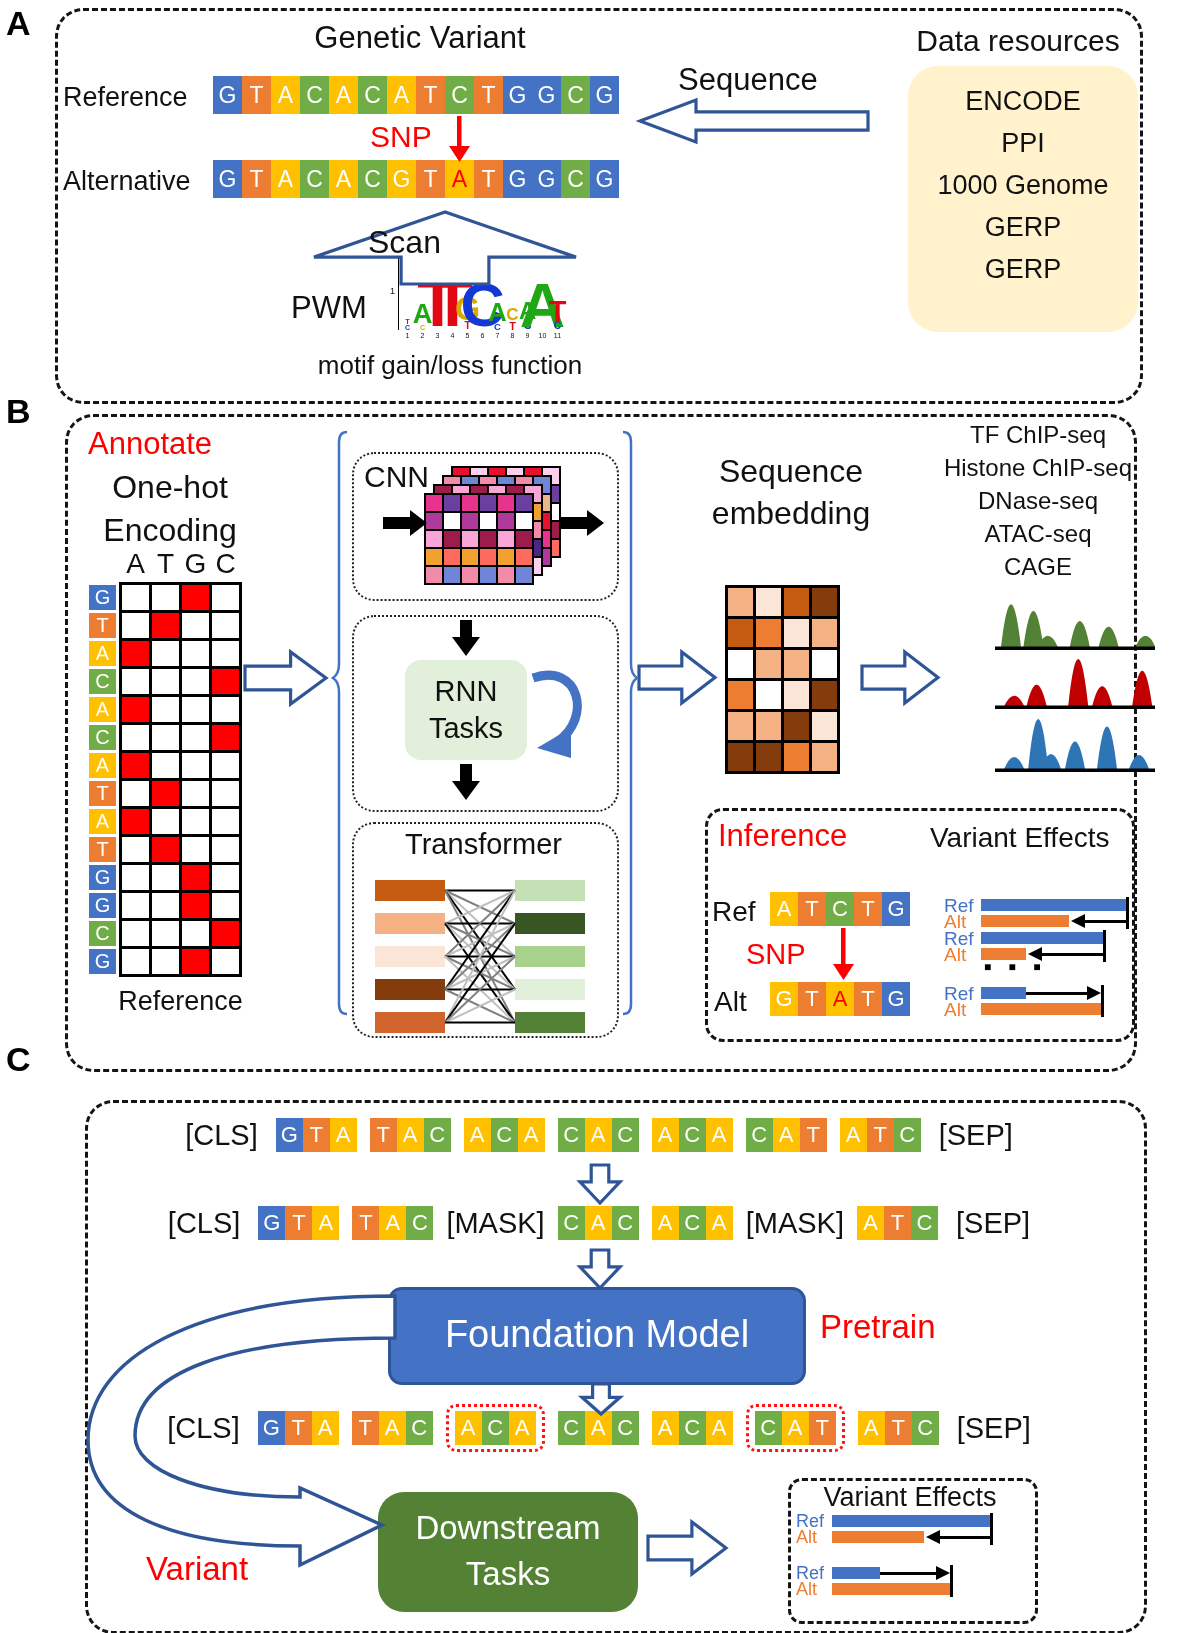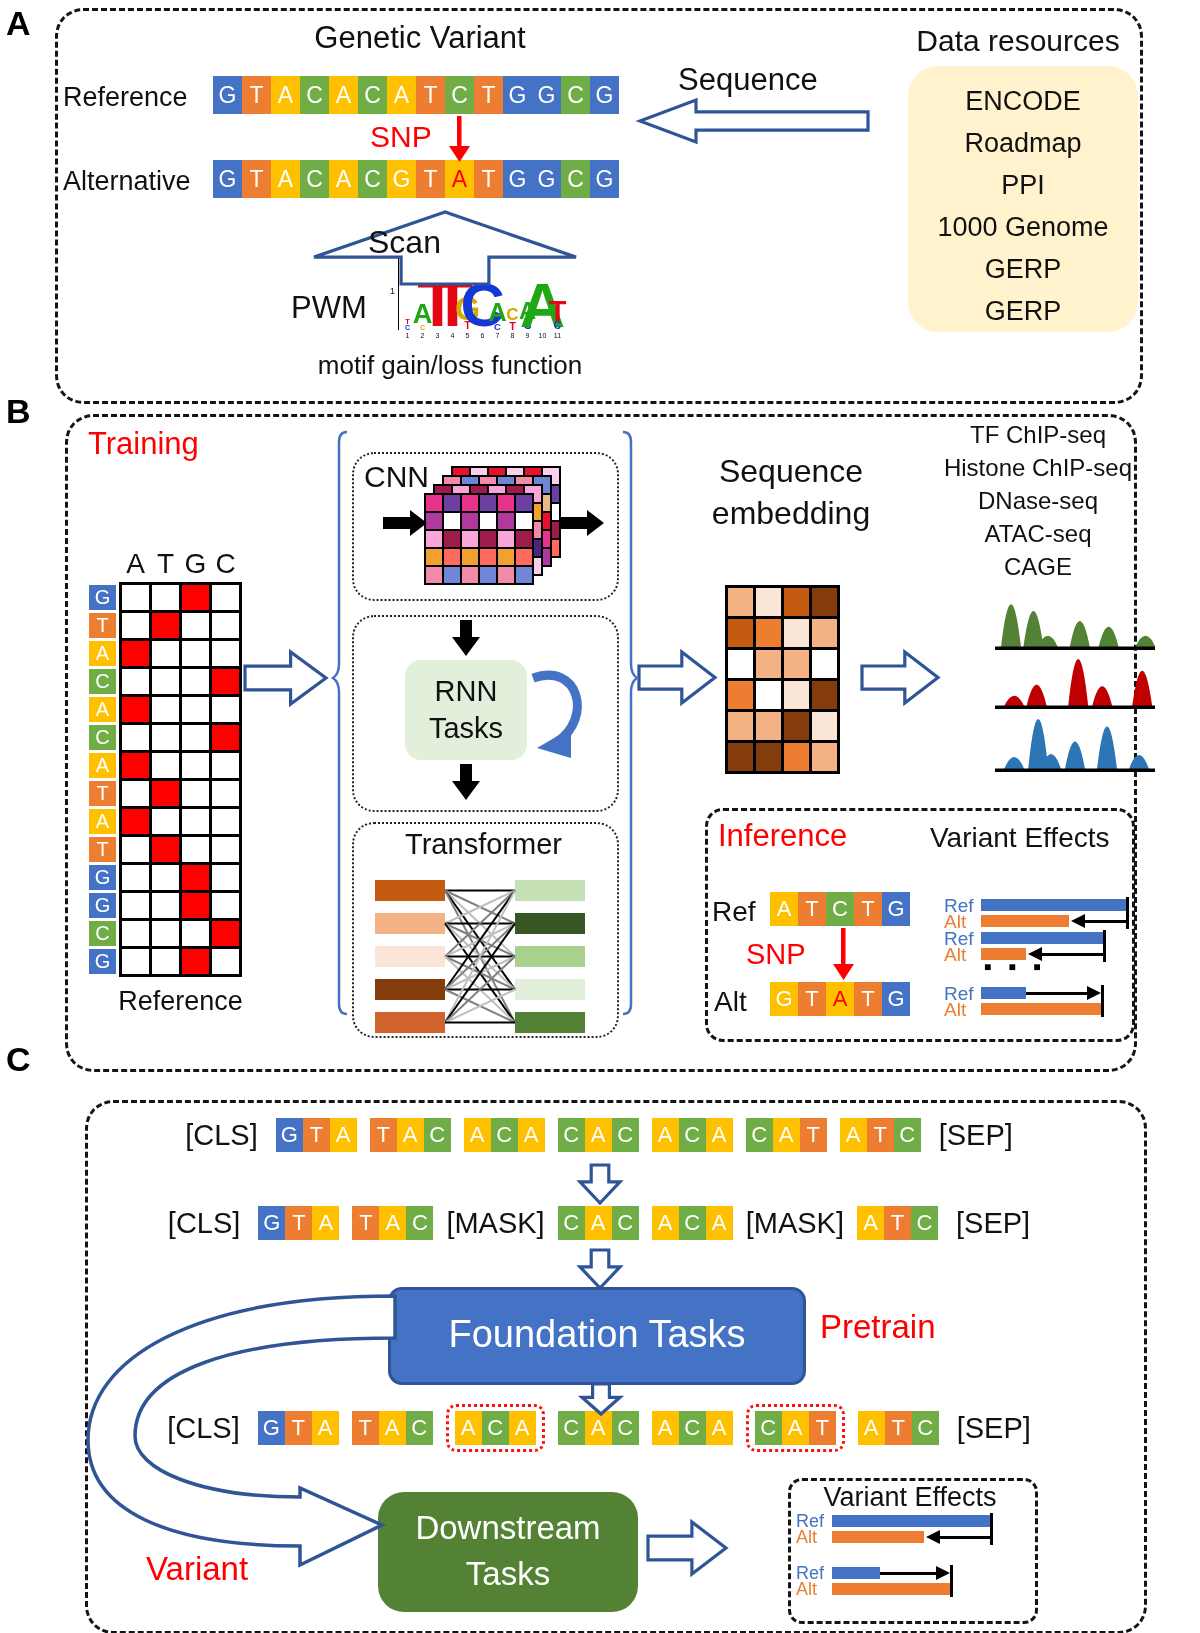--- a/index.html
+++ b/index.html
@@ -123,30 +123,33 @@
         <span style="width: 15px; font-size: 7px; text-align: center;">9</span>
         <span style="width: 15px; font-size: 7px; text-align: center;">10</span>
         <span style="width: 15px; font-size: 7px; text-align: center;">11</span>
       </div>
     </div>
   <div class="t ctr" style="left:285px;top:350px;width:330px;font-size:26px">motif gain/loss function</div>
   <div class="t" style="left:678px;top:62px;font-size:31px">Sequence</div>
   <div class="t ctr" style="left:888px;top:24px;width:260px;font-size:30px">Data resources</div>
   <div id="resources" style="position: absolute; left: 908px; top: 66px; width: 230px; height: 266px; border-radius: 30px; text-align: center; padding-top: 14px; box-sizing: border-box; background: rgb(255, 242, 204);">
       <div style="font-size: 27px; line-height: 42px;">ENCODE</div>
-      <div style="font-size: 27px; line-height: 42px;">Roadmap</div>
       <div style="font-size: 27px; line-height: 42px;">PPI</div>
       <div style="font-size: 27px; line-height: 42px;">1000 Genome</div>
       <div style="font-size: 27px; line-height: 42px;">GERP</div>
       <div style="font-size: 27px; line-height: 42px;">GERP</div>
     </div>
 
   <div class="plabel" style="left:6px;top:392px">B</div>
   <div class="pbox" style="left:65px;top:414px;width:1066px;height:652px"></div>
-  <div class="t red" style="left:88px;top:426px;font-size:31px">Training</div>
+  <div class="t red" style="left:88px;top:426px;font-size:31px">Annotate</div>
+  <div class="t ctr" style="left:78px;top:466px;width:184px;font-size:32px;line-height:43px;white-space:normal">
+    <div>One-hot</div>
+    <div>Encoding</div>
+  </div>
   <div id="ohcols" style="position:absolute;left:122px;top:548px;display:flex;gap:3px">
       <div style="width: 27px; text-align: center; font-size: 28px;">A</div>
       <div style="width: 27px; text-align: center; font-size: 28px;">T</div>
       <div style="width: 27px; text-align: center; font-size: 28px;">G</div>
       <div style="width: 27px; text-align: center; font-size: 28px;">C</div>
     </div>
   <div id="ohseq" style="position:absolute;left:89px;top:585px;display:flex;flex-direction:column;gap:3px">
       <div class="nt" style="width: 27px; height: 25px; background: rgb(68, 114, 196); color: rgb(255, 255, 255); font-size: 20px;">G</div>
       <div class="nt" style="width: 27px; height: 25px; background: rgb(237, 125, 49); color: rgb(255, 255, 255); font-size: 20px;">T</div>
       <div class="nt" style="width: 27px; height: 25px; background: rgb(255, 192, 0); color: rgb(255, 255, 255); font-size: 20px;">A</div>
@@ -302,21 +305,21 @@
         <div class="nt" style="width: 27px; height: 34px; background: rgb(255, 192, 0); color: rgb(255, 255, 255); font-size: 22px;">A</div>
       </div>
       <span style="font-size: 29px;">[MASK]</span>
       <div style="display: flex;">
         <div class="nt" style="width: 27px; height: 34px; background: rgb(255, 192, 0); color: rgb(255, 255, 255); font-size: 22px;">A</div>
         <div class="nt" style="width: 27px; height: 34px; background: rgb(237, 125, 49); color: rgb(255, 255, 255); font-size: 22px;">T</div>
         <div class="nt" style="width: 27px; height: 34px; background: rgb(112, 173, 71); color: rgb(255, 255, 255); font-size: 22px;">C</div>
       </div>
       <span style="font-size: 29px; margin: 0px 5px;">[SEP]</span>
     </div>
-  <div style="position: absolute; left: 388px; top: 1287px; width: 412px; height: 92px; border-radius: 14px; text-align: center; font-size: 38px; line-height: 88px; color: rgb(255, 255, 255); background: rgb(68, 114, 196); border: 3px solid rgb(46, 85, 151);">Foundation Tasks</div>
+  <div style="position: absolute; left: 388px; top: 1287px; width: 412px; height: 92px; border-radius: 14px; text-align: center; font-size: 38px; line-height: 88px; color: rgb(255, 255, 255); background: rgb(68, 114, 196); border: 3px solid rgb(46, 85, 151);">Foundation Model</div>
   <div class="t red" style="left:820px;top:1308px;font-size:33px">Pretrain</div>
   <div class="rowflex" id="crow2" style="left:75px;top:1404px;width:1048px">
       <span style="font-size: 29px; margin: 0px 5px;">[CLS]</span>
       <div style="display: flex;">
         <div class="nt" style="width: 27px; height: 34px; background: rgb(68, 114, 196); color: rgb(255, 255, 255); font-size: 22px;">G</div>
         <div class="nt" style="width: 27px; height: 34px; background: rgb(237, 125, 49); color: rgb(255, 255, 255); font-size: 22px;">T</div>
         <div class="nt" style="width: 27px; height: 34px; background: rgb(255, 192, 0); color: rgb(255, 255, 255); font-size: 22px;">A</div>
       </div>
       <div style="display: flex;">
         <div class="nt" style="width: 27px; height: 34px; background: rgb(237, 125, 49); color: rgb(255, 255, 255); font-size: 22px;">T</div>

